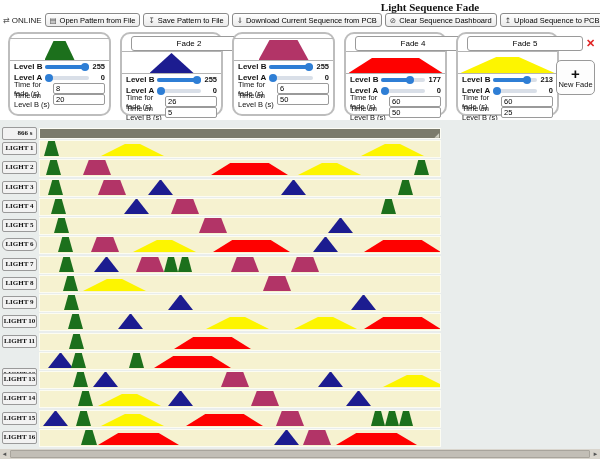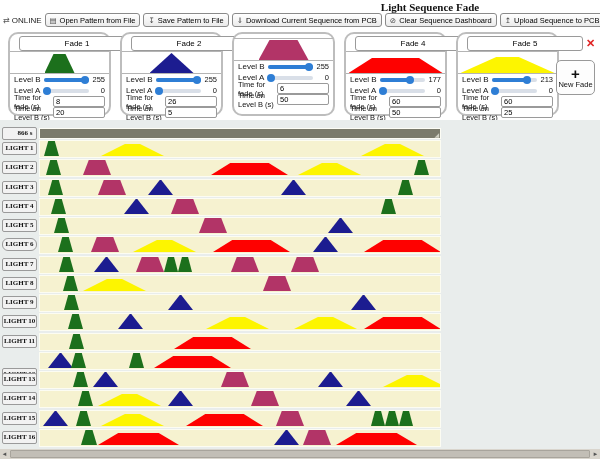--- a/index.html
+++ b/index.html
@@ -18,21 +18,21 @@
   .fade-row{position:absolute;top:32px;left:8px;display:flex;gap:9px;}
   .panel{width:103px;height:84px;box-sizing:border-box;border:2px solid #bdbdbd;border-radius:10px;
          background:#fff;padding:3px 4px;position:relative;}
   .ptitle{display:flex;align-items:center;height:13px;}
   .ptitle input{flex:1;height:11px;border:1px solid #9a9a9a;border-radius:3px;text-align:center;
                 font-size:8px;margin:0 3px 0 5px;font-family:"Liberation Sans",sans-serif;}
   .closex{color:#e02525;font-weight:bold;font-size:11px;line-height:11px;cursor:pointer;}
   .phr{border-top:1px solid #b4b4b4;margin:1px -4px 0 -4px;}
   .preview{height:21px;position:relative;margin:0 -4px;border-bottom:1px solid #b4b4b4;}
   .pshape{position:absolute;bottom:0;left:50%;transform:translateX(-50%);}
-  .srow{display:flex;align-items:center;font-size:8px;height:11px;}
+  .srow{display:flex;align-items:center;font-size:8px;height:11px;font-weight:bold;}
   .track{flex:1;height:4px;background:#d9dfe8;border-radius:2px;margin:0 3px;position:relative;}
   .fill{position:absolute;left:0;top:0;height:100%;background:#2e7ed5;border-radius:2px;}
   .knob{position:absolute;width:8px;height:8px;border-radius:50%;background:#2e7ed5;top:-2px;transform:translateX(-50%);}
   .sval{width:13px;text-align:right;font-size:7.5px;}
   .irow{display:flex;justify-content:flex-end;align-items:center;font-size:7.5px;height:11px;}
   .irow input{width:46px;height:9px;border:1px solid #9a9a9a;border-radius:2px;font-size:7.5px;
               padding:0 2px;margin-left:2px;font-family:"Liberation Sans",sans-serif;}
   .new-fade{position:absolute;left:556px;top:60px;width:37px;height:33px;border:1px solid #999;
             border-radius:5px;background:#fdfdfd;display:flex;flex-direction:column;align-items:center;
             justify-content:center;cursor:pointer;}
@@ -84,24 +84,20 @@
         <span>Clear Sequence Dashboard</span>
       </button>
       <button class="tbtn">
         <span class="ic">↥</span>
         <span>Upload Sequence to PCB</span>
       </button>
     </div>
 
   <div class="fade-row">
       <div class="panel">
-        <div class="ptitle">
-          <input type="text" value="Fade 1" style="">
-          <span class="closex">✕</span>
-        </div>
         <div class="phr"></div>
         <div class="preview">
           <div class="pshape" style="width: 30px; height: 19px; background: rgb(28, 112, 28); clip-path: polygon(30% 0px, 70% 0px, 100% 100%, 0px 100%);"></div>
         </div>
         <div class="srow">
           <span class="slabel">Level B</span>
           <div class="track">
             <div class="fill" style="width: 100%;"></div>
             <div class="knob" style="left: calc(100% - 4px);"></div>
           </div>

